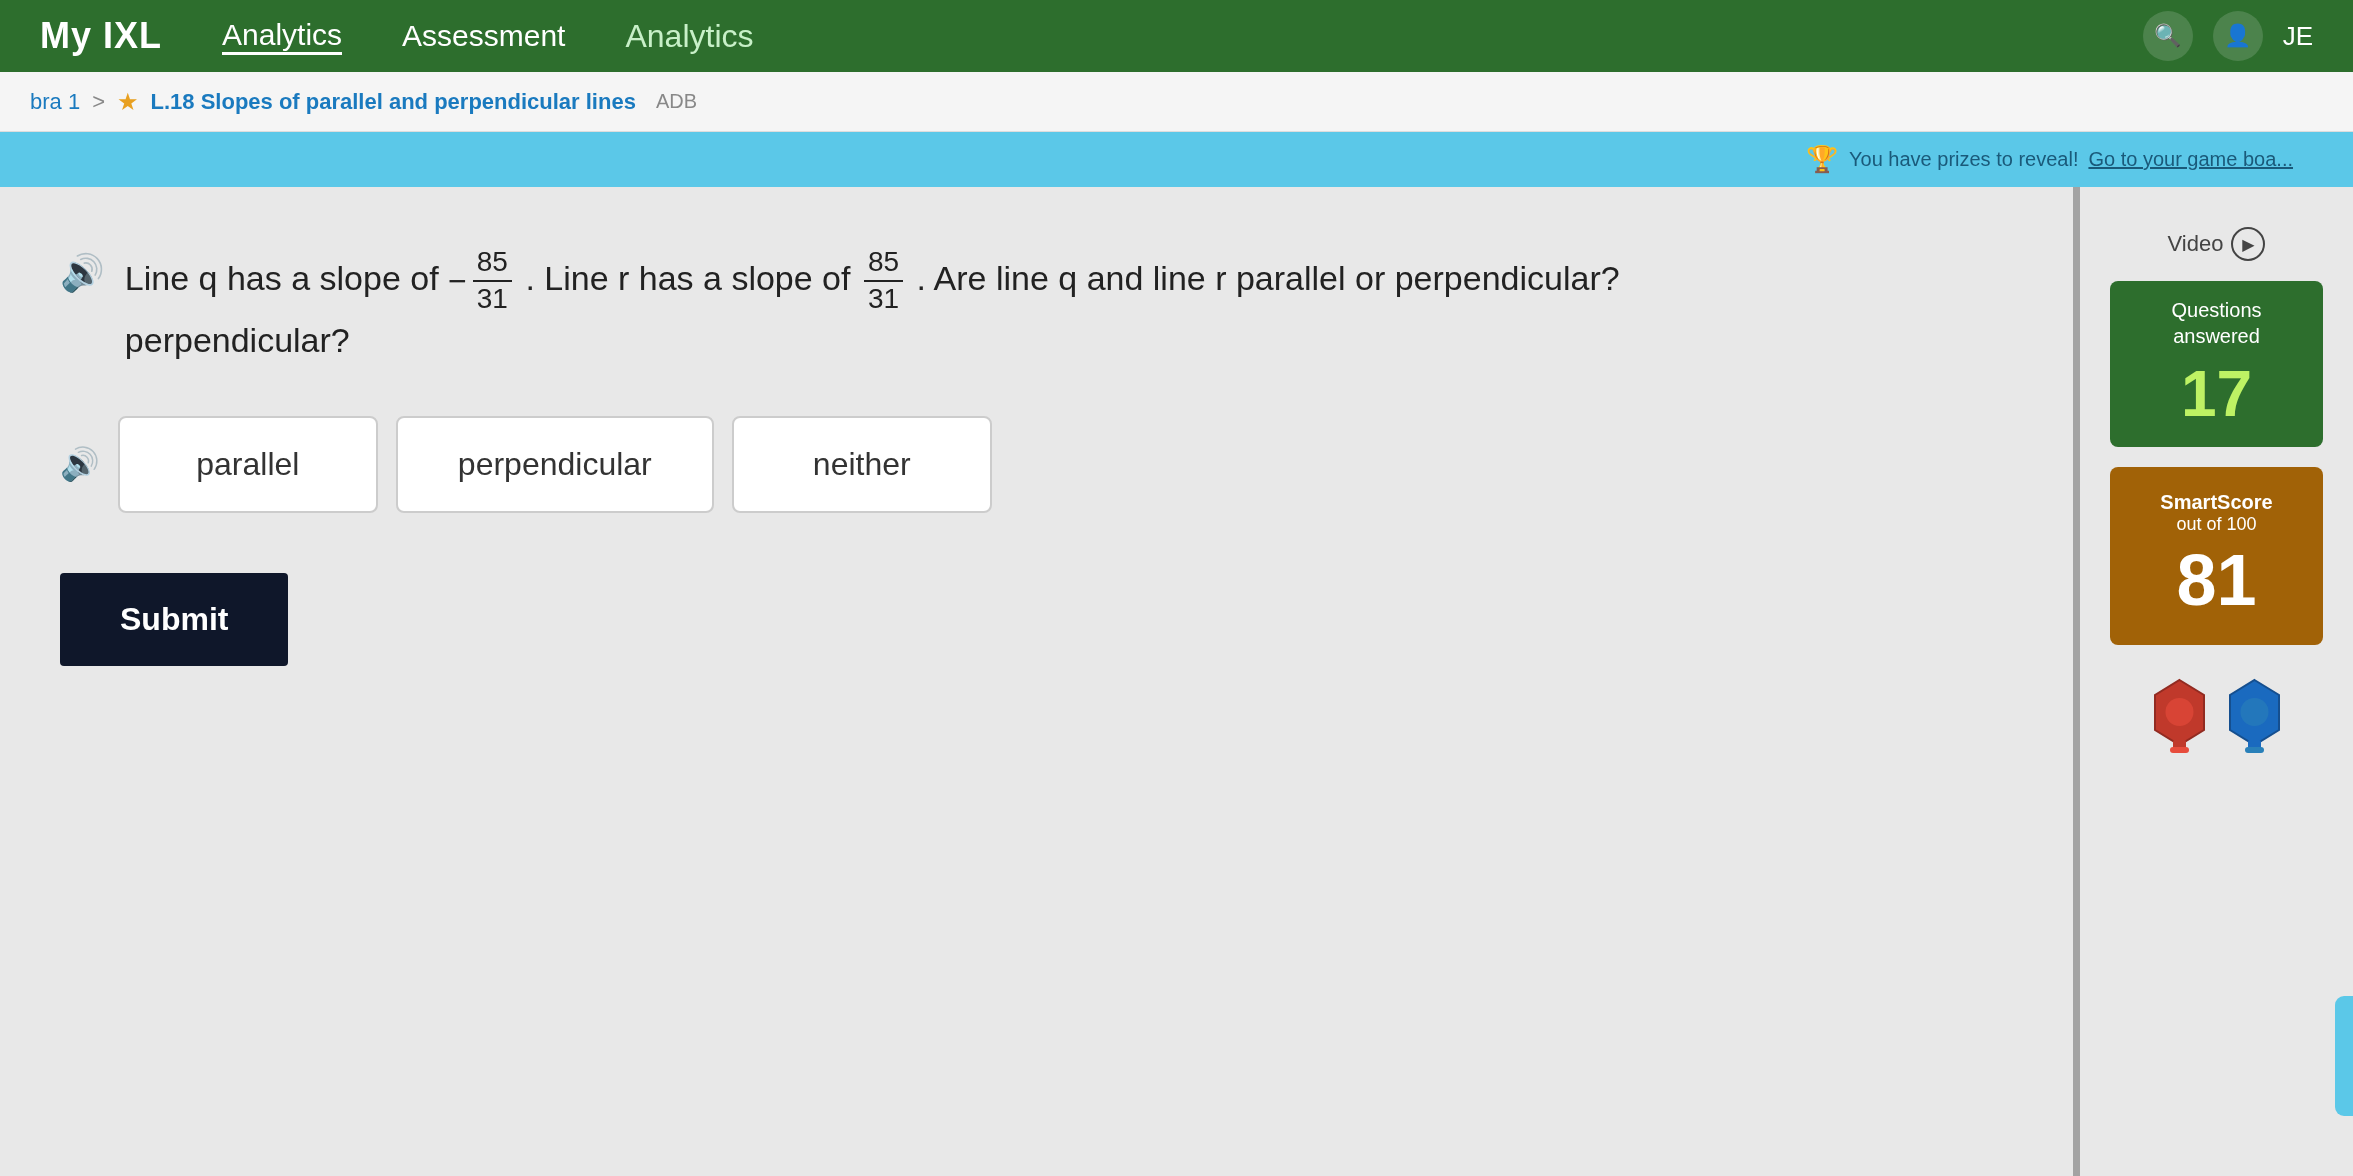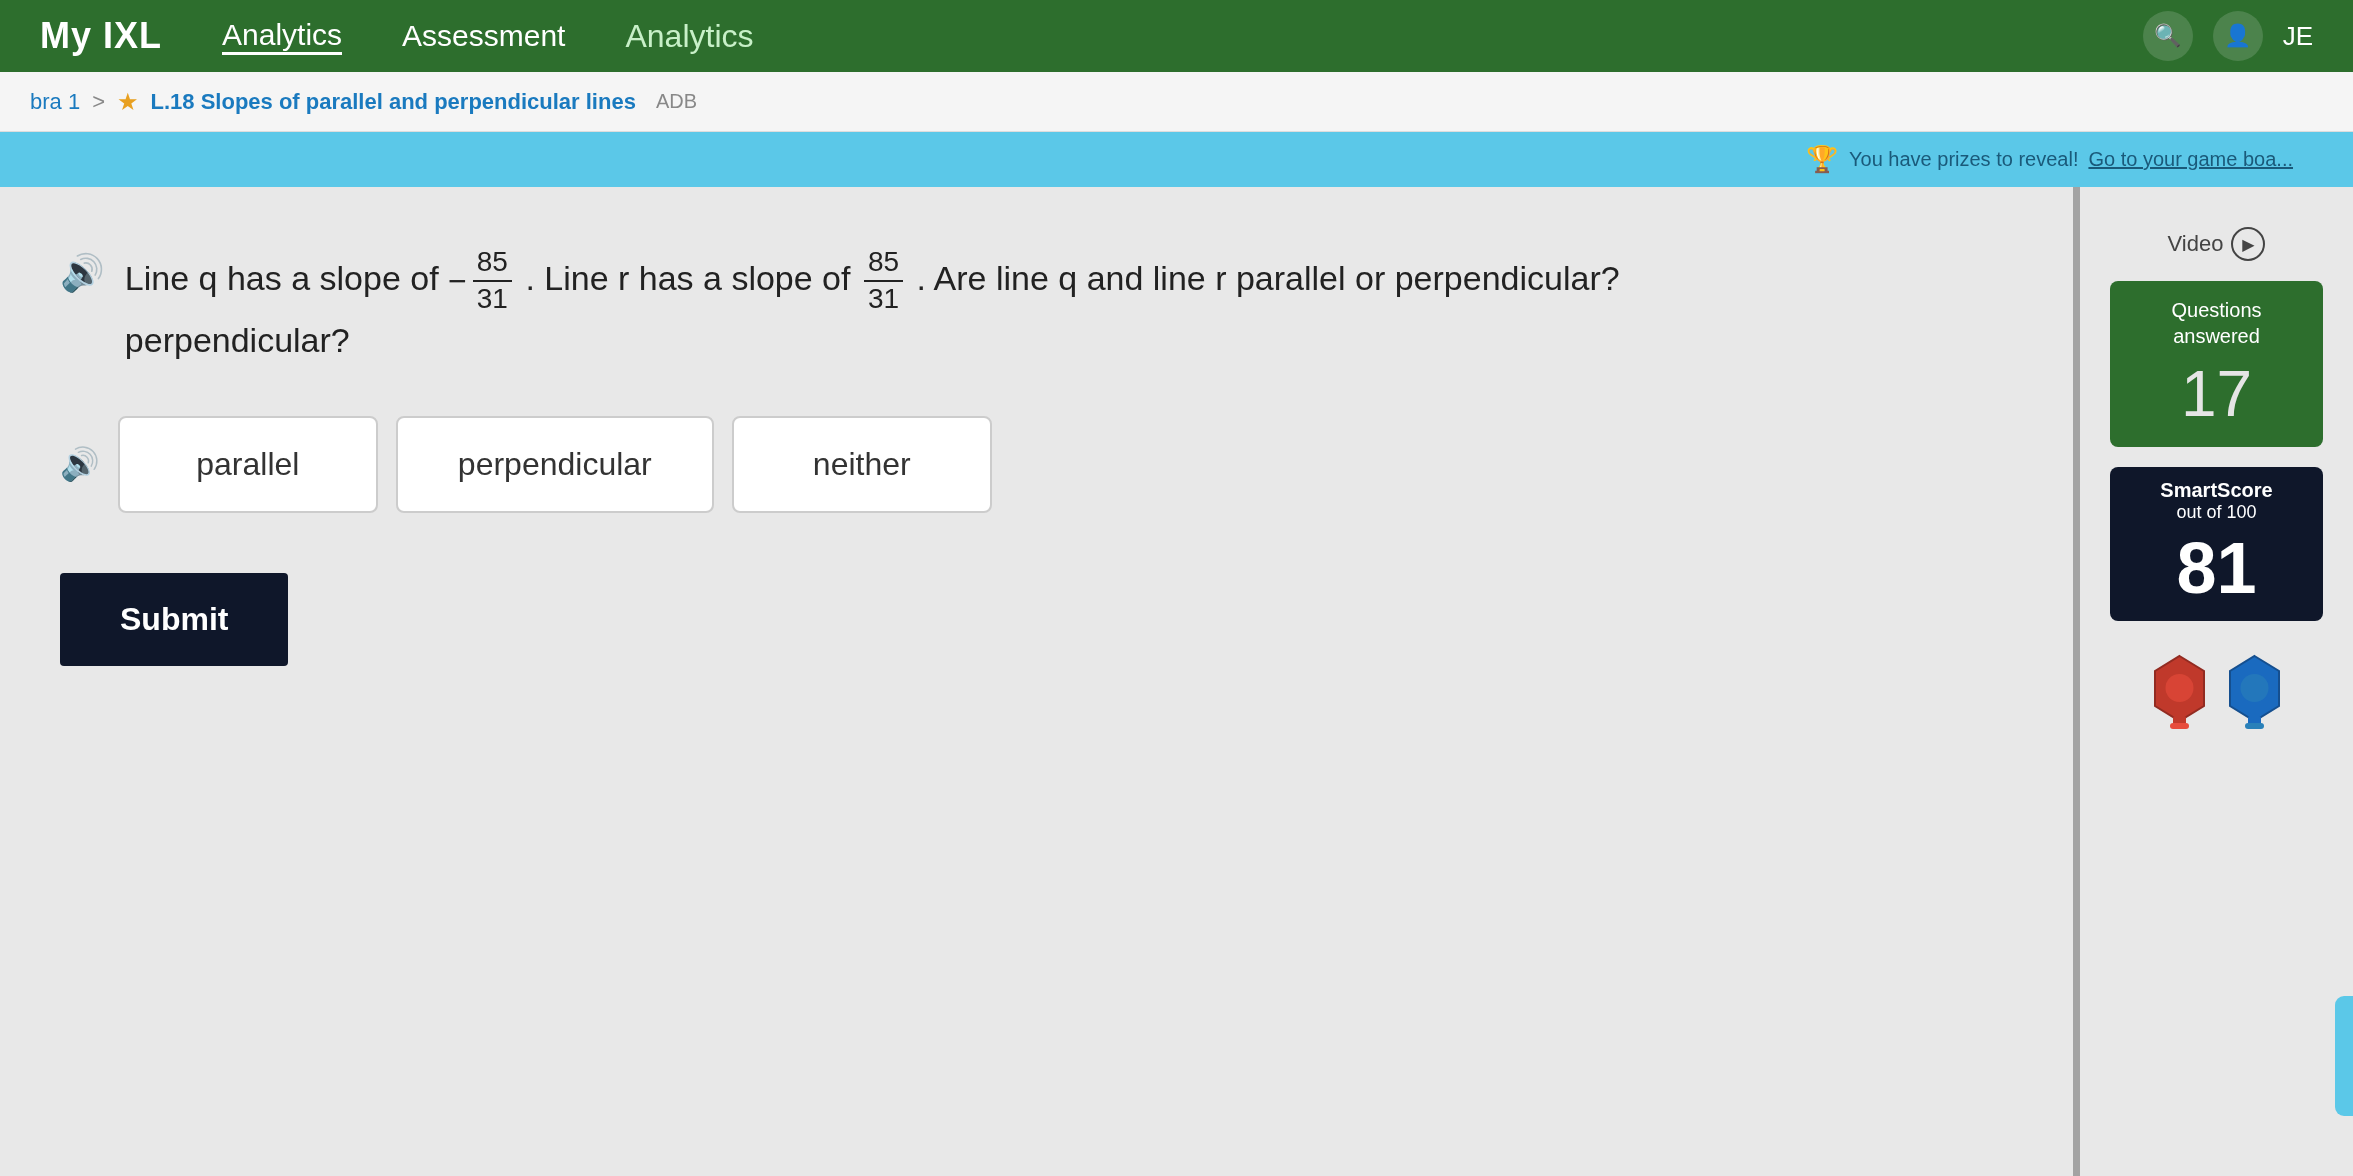--- a/index.html
+++ b/index.html
@@ -288,33 +288,33 @@
       width: 100%;
     }
 
     .questions-answered-label {
       font-size: 20px;
       line-height: 1.3;
     }
 
     .questions-answered-num {
       font-size: 64px;
-      font-weight: normal;
-      color: #e5e5e5;
+      font-weight: bold;
+      color: #bef264;
       display: block;
       margin-top: 8px;
       text-align: center;
     }
 
     .smart-score-box {
-      background: #0f172a;
+      background: #a16207;
       color: white;
       border-radius: 8px;
       text-align: center;
-      padding: 12px 20px;
+      padding: 24px 20px;
       width: 100%;
     }
 
     .smart-score-label {
       font-size: 20px;
       font-weight: bold;
     }
 
     .smart-score-sub {
       font-size: 18px;

